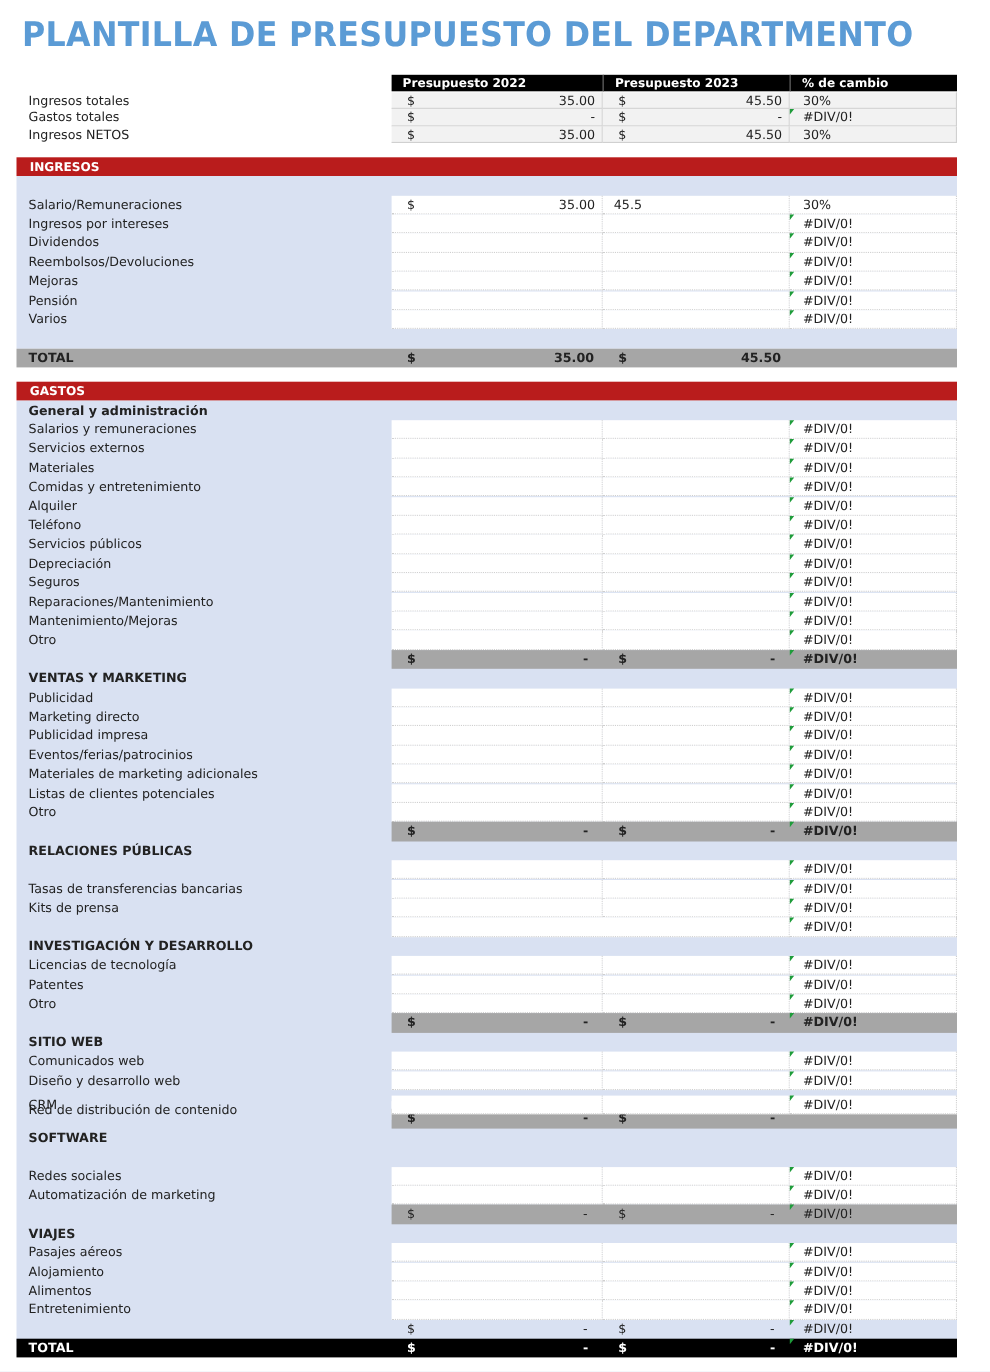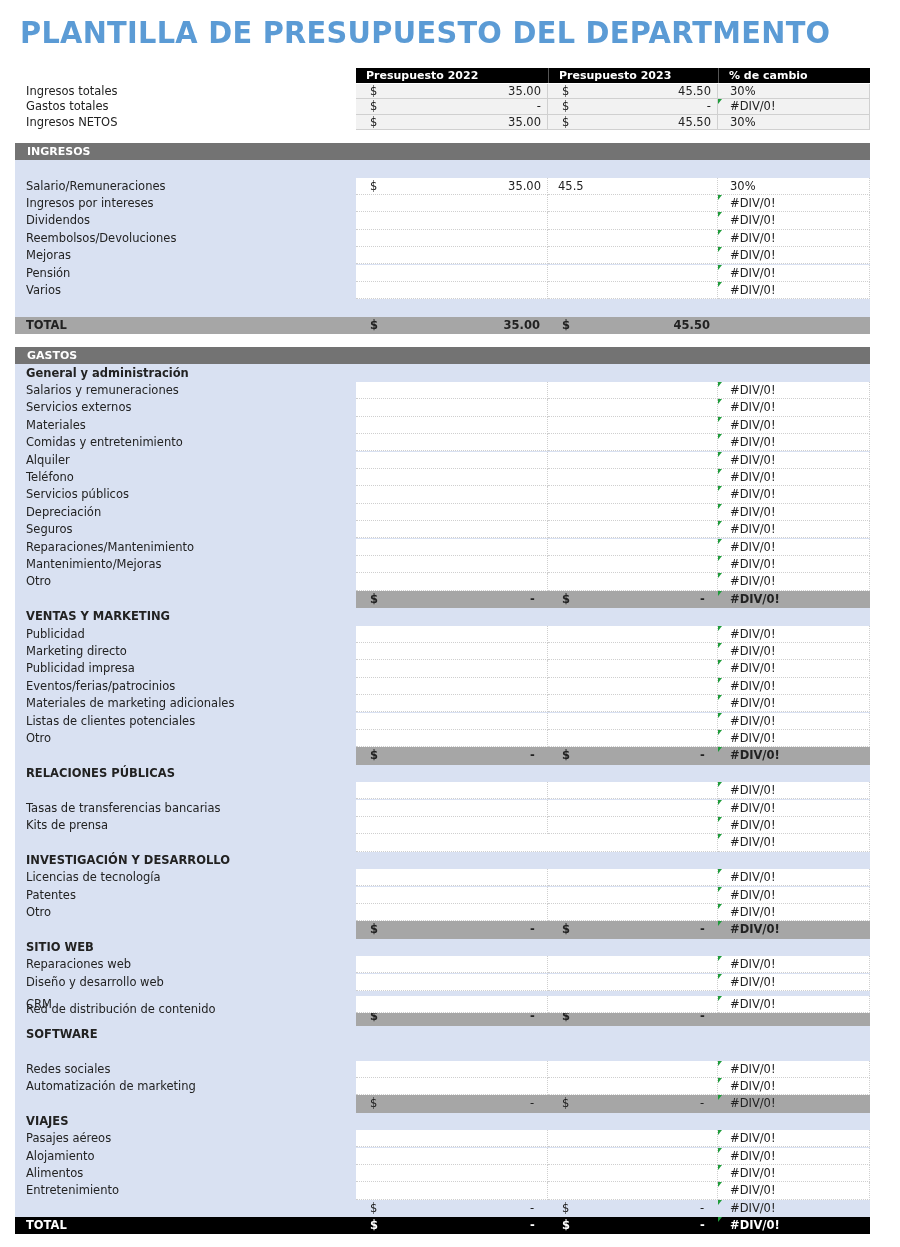--- a/index.html
+++ b/index.html
@@ -13,21 +13,21 @@
   .c3 { left: 718px; width: 152px; }
   .c12 { left: 356px; width: 362px; }
   .cell { background: #fff; border-bottom: 1px dotted #cfcfcf; border-right: 1px dotted #cfcfcf; }
   .sum { background: #f2f2f2; border-bottom: 1px solid #d0d0d0; border-right: 1px solid #d0d0d0; }
   .dol { position: absolute; left: 14px; }
   .amt { position: absolute; right: 6px; }
   .txt { position: absolute; left: 10px; }
   .pct { position: absolute; left: 12px; }
   .flag { position: absolute; left: 0; top: 0; width: 0; height: 0; border-top: 5px solid #1e9c3a; border-right: 4px solid transparent; }
   .band { position: absolute; left: 15px; width: 855px; background: #d9e1f2; }
-  .secHead { position: absolute; left: 15px; width: 855px; height: 17.4px; background: #737373; color: #fff; font-weight: bold; font-size: 11px; line-height: 17.4px; padding-left: 12px; }
+  .secHead { position: absolute; left: 15px; width: 855px; height: 17.4px; background: #b91c1c; color: #fff; font-weight: bold; font-size: 11px; line-height: 17.4px; padding-left: 12px; }
   .hdr { position: absolute; top: 68px; height: 15px; background: #000; color: #fff; font-weight: bold; font-size: 11px; line-height: 15px; padding-left: 10px; }
   .gray { position: absolute; left: 356px; width: 514px; height: 17.4px; background: #a6a6a6; }
   .grayFull { position: absolute; left: 15px; width: 855px; height: 17.4px; background: #a6a6a6; }
   .black { position: absolute; left: 15px; width: 855px; height: 17.4px; background: #000; color: #fff; }
   .bold { font-weight: bold; }
   .sub { font-weight: bold; font-size: 11.5px; }
 </style>
 </head>
 <body>
 
@@ -438,21 +438,21 @@
       <span style="position:absolute;left:700px;">-</span>
       <span style="position:absolute;left:718px;top:0;width:152px;height:100%;">
         <span class="flag"></span>
         <span class="pct">#DIV/0!</span>
       </span>
     </div>
     <div class="row sub" style="top:938.6999999999992px;">
       <span class="lbl">SITIO WEB</span>
     </div>
     <div class="row" style="top:956.0999999999992px;">
-      <span class="lbl">Reparaciones web</span>
+      <span class="lbl">Comunicados web</span>
       <div class="c c1 cell"></div>
       <div class="c c2 cell"></div>
       <div class="c c3 cell">
         <span class="flag"></span>
         <span class="pct">#DIV/0!</span>
       </div>
     </div>
     <div class="row" style="top:973.4999999999992px;">
       <span class="lbl">Diseño y desarrollo web</span>
       <div class="c c1 cell"></div>

